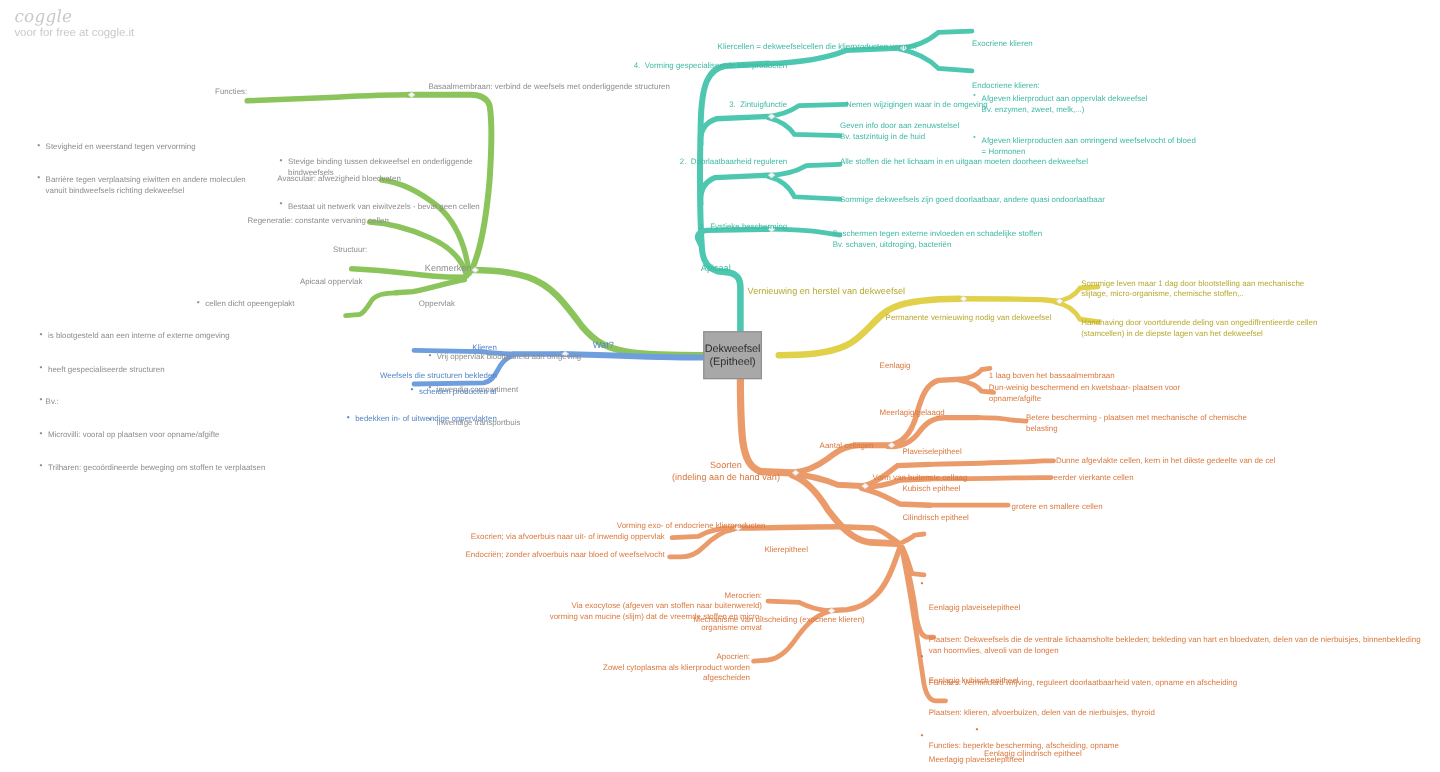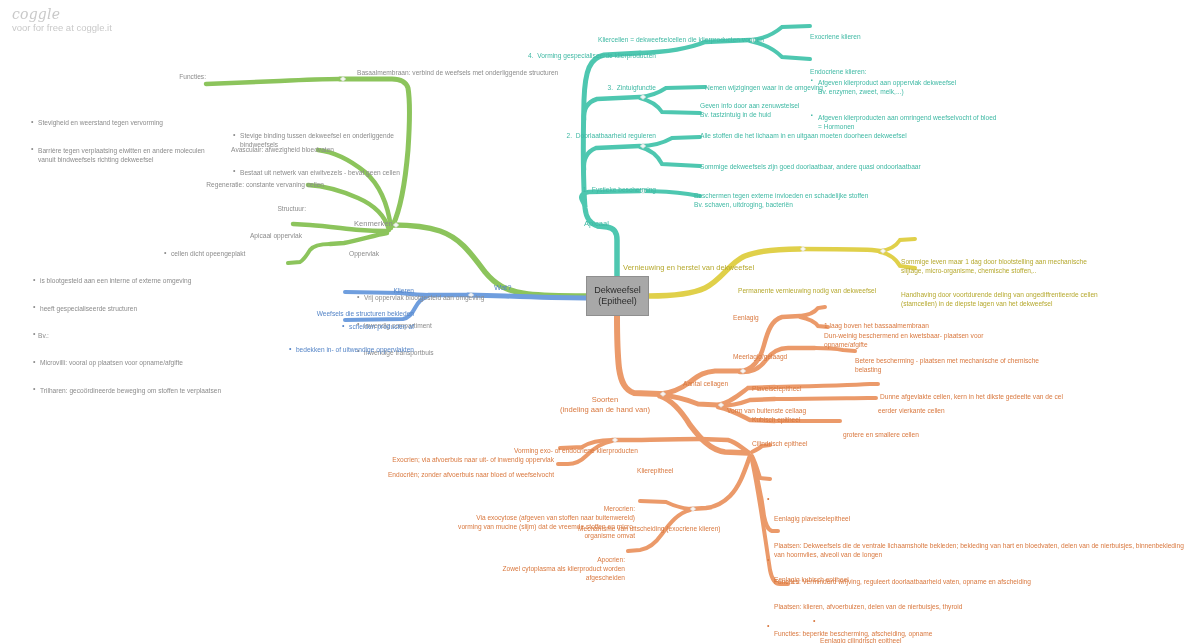--- a/index.html
+++ b/index.html
@@ -29,40 +29,40 @@
   
   .node {
     position: absolute;
     font-size: 6.6px;
     line-height: 1.38;
     white-space: pre-wrap;
   }
   .node.r { text-align: right; }
   .node.c { text-align: center; }
   .t-teal    { color: #3fb9a4; }
-  .t-yellow  { color: #b6a92f; margin-top: 25px; }
-  .t-orange  { color: #d9783f; margin-top: 12px; }
+  .t-yellow  { color: #b6a92f; }
+  .t-orange  { color: #d9783f; }
   .t-blue    { color: #5585c7; }
   .t-gray    { color: #8c8c8c; margin-left: 16px; }
   .med   { font-size: 7.6px; }
 
   ul.bul { margin: 0; padding-left: 8px; list-style: none; }
   ul.bul > li { position: relative; padding-left: 0; }
   ul.bul > li::before {
     content: "\25AA";
     position: absolute; left: -7px; top: -0.5px;
     font-size: 5.5px;
   }
   ul.bul.round > li::before { content: "\2022"; font-size: 7px; top: -1.5px; }
 
   
   .center-node {
     position: absolute;
     left: 586px; top: 276px;
-    width: 63px; height: 40px;
+    width: 49px; height: 40px;
     background: #a8a8a8;
     border: 1px solid #8f8f8f;
     color: #2d2d2d;
     font-size: 9px;
     line-height: 1.22;
     display: flex; align-items: center; justify-content: center;
     text-align: center;
     box-sizing: border-box;
   }
 </style>

